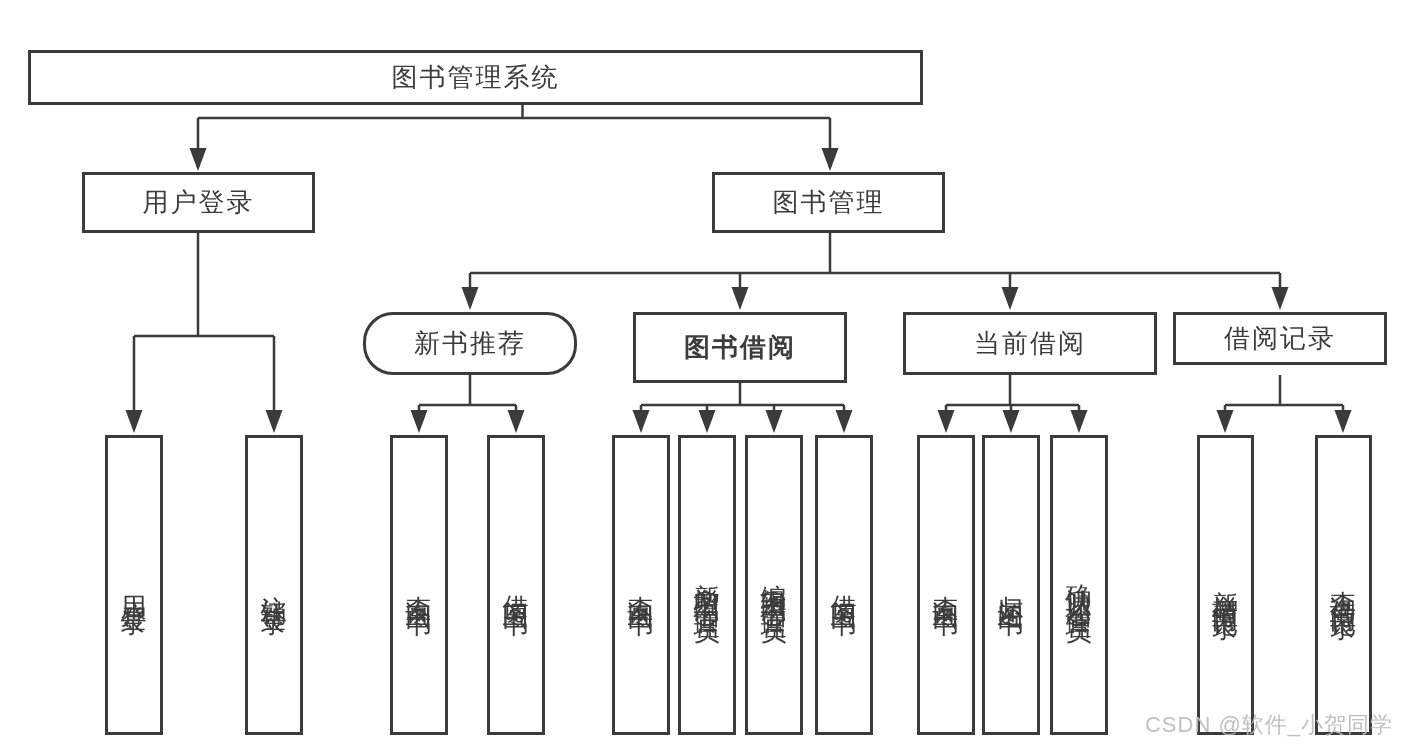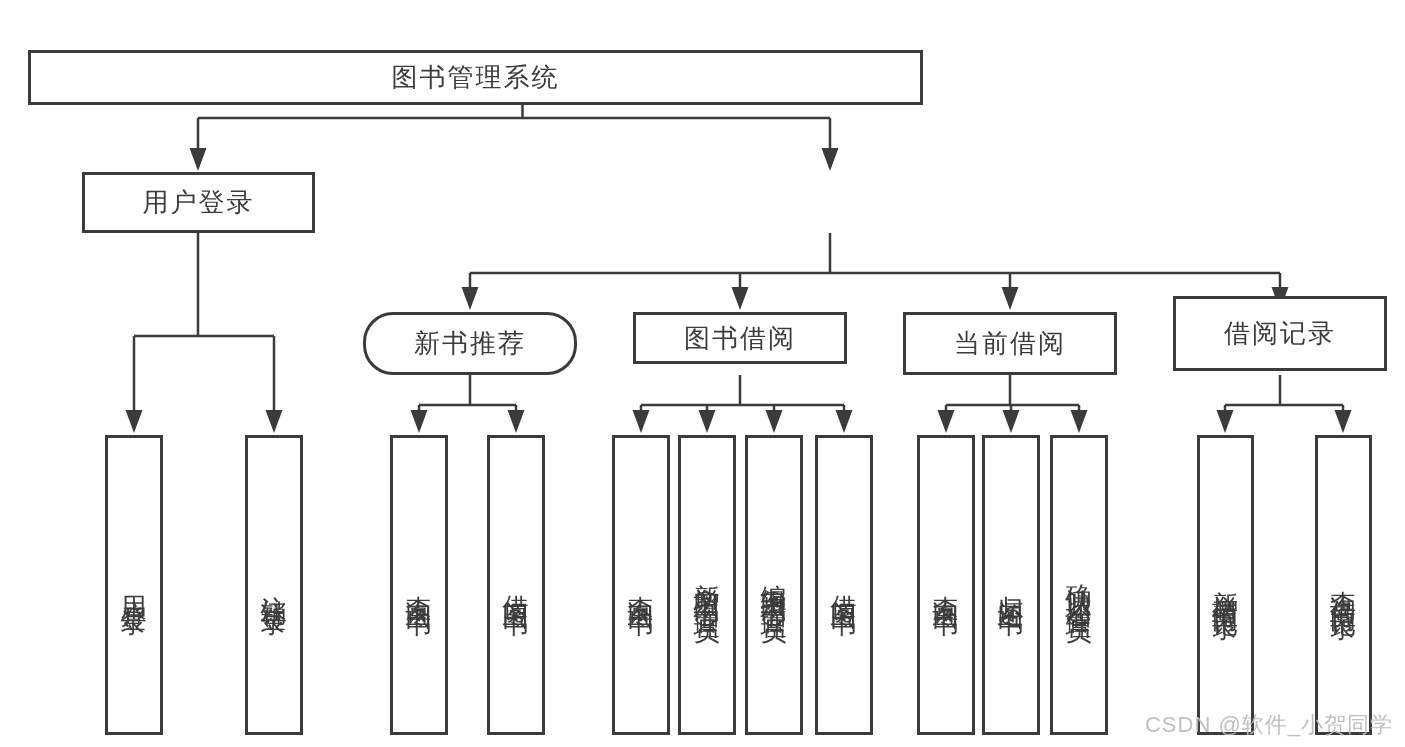--- a/index.html
+++ b/index.html
@@ -96,31 +96,34 @@
     <polygon fill="#3b3b3b" stroke="none" points="1334.5,410 1351.5,410 1343,433"></polygon>
   </svg>
 
   <div class="node" style="left:28px; top:13px; width:895px; height:55px;margin-top:37px;">
     <span>图书管理系统</span>
   </div>
 
   <div class="node" style="left:82px; top:172px; width:233px; height:61px;">
     <span>用户登录</span>
   </div>
+  <div class="node" style="left:712px; top:172px; width:233px; height:61px;">
+    <span>图书管理</span>
+  </div>
 
   <div class="node" style="left:363px; top:312px; width:214px; height:63px;border-radius:30px;">
     <span>新书推荐</span>
   </div>
-  <div class="node" style="left:633px; top:312px; width:214px; height:52px;">
+  <div class="node" style="left:633px; top:312px; width:214px; height:71px;font-weight:bold;">
     <span>图书借阅</span>
   </div>
-  <div class="node" style="left:903px; top:312px; width:214px; height:63px;">
+  <div class="node" style="left:903px; top:312px; width:254px; height:63px;">
     <span>当前借阅</span>
   </div>
-  <div class="node" style="left:1173px; top:296px; width:214px; height:75px;">
+  <div class="node" style="left:1173px; top:312px; width:214px; height:53px;">
     <span>借阅记录</span>
   </div>
 
   <div class="node node-v" style="left:105px; top:435px; width:58px; height:300px;">
     <span>用户登录</span>
   </div>
   <div class="node node-v" style="left:245px; top:435px; width:58px; height:300px;">
     <span>注销登录</span>
   </div>
 

